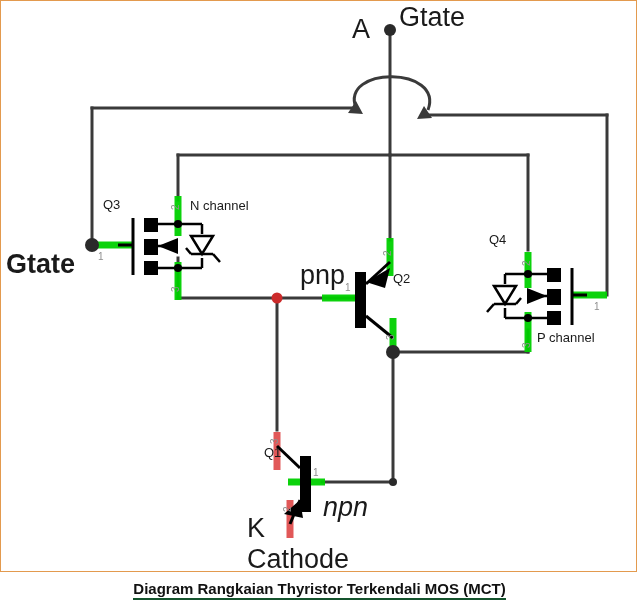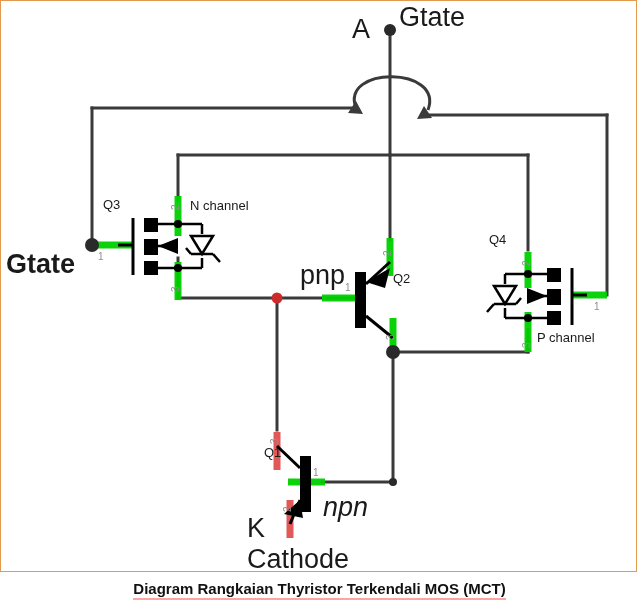--- a/index.html
+++ b/index.html
@@ -7,21 +7,21 @@
   #page{position:relative;width:639px;height:616px;background:#ffffff;overflow:hidden;}
   #frame{position:absolute;left:0;top:0;width:637px;height:572px;border:1px solid #E39A4E;box-sizing:border-box;}
   #svgwrap{position:absolute;left:0;top:0;width:639px;height:580px;}
   .lbl{position:absolute;color:#1a1a1a;white-space:nowrap;line-height:1;}
   .big{font-size:27px;}
   .mid{font-size:13px;}
   .pin{position:absolute;color:#8e8e8e;font-size:10px;line-height:1;}
   .pin.rot{transform:rotate(-90deg);transform-origin:left top;}
   #caption{position:absolute;left:0;top:580px;width:639px;text-align:center;
            font-size:15px;font-weight:bold;color:#111;}
-  #caption span{border-bottom:2px solid #fca5a5;padding-bottom:1px;}
+  #caption span{border-bottom:2px solid #14532d;padding-bottom:1px;}
 </style>
 </head>
 <body>
 
 <div id="page">
 
   <div id="frame"></div>
 
   <svg id="svgwrap" viewBox="0 0 639 580" xmlns="http://www.w3.org/2000/svg">
 

